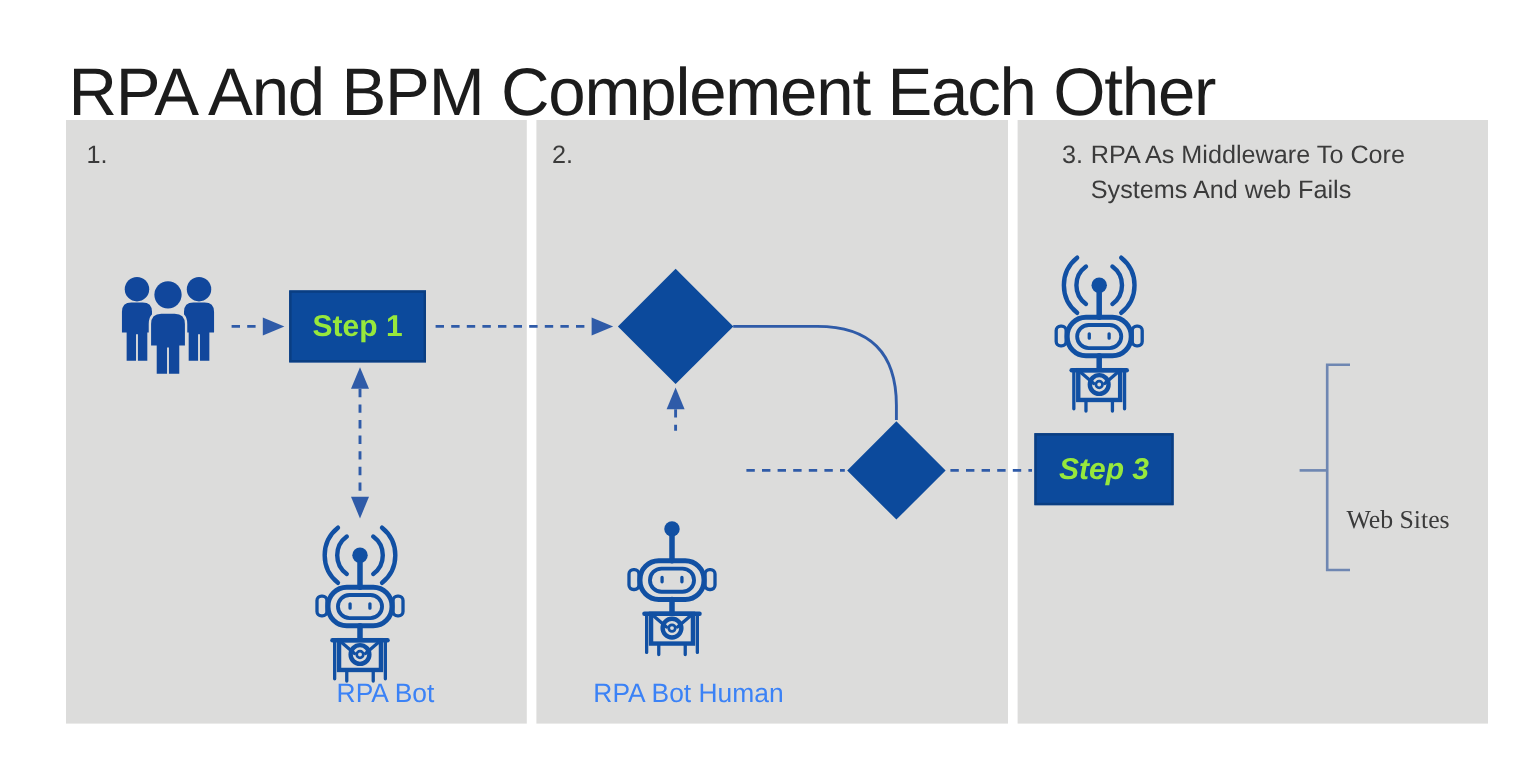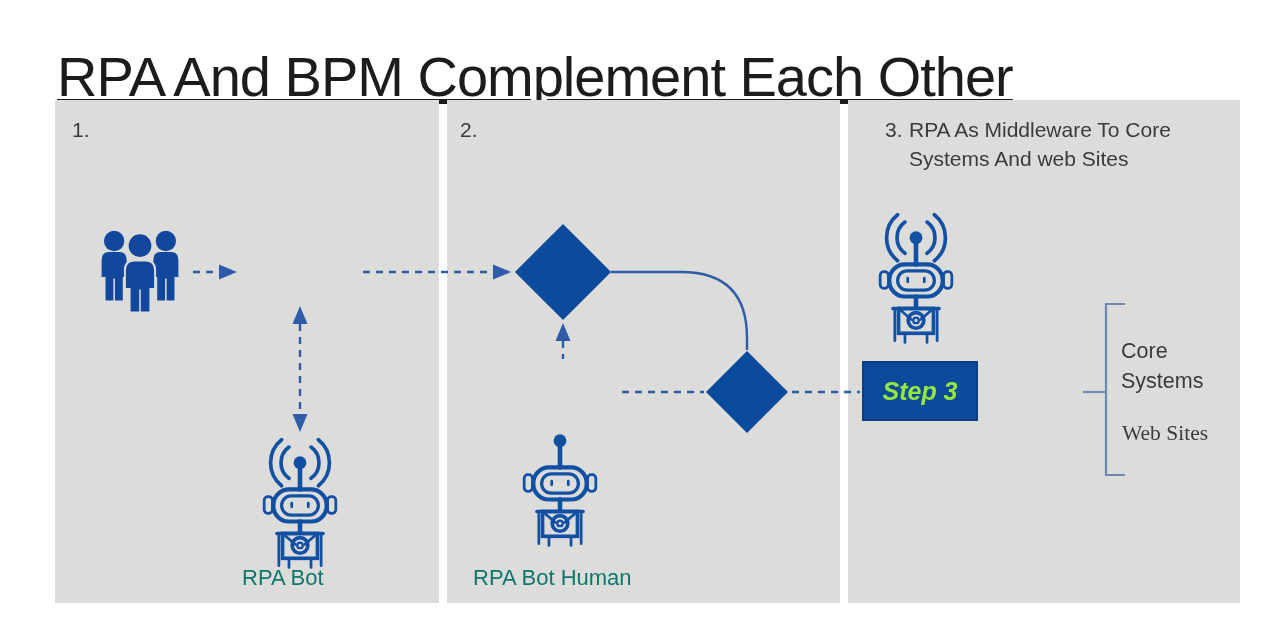--- a/index.html
+++ b/index.html
@@ -2,21 +2,21 @@
 <html><head>
 <meta charset="utf-8">
 <style>
   html,body{margin:0;padding:0;}
   body{
     width:1267px;height:639px;position:relative;overflow:hidden;
     background:#ffffff;font-family:"Liberation Sans",sans-serif;
   }
   .title{
     position:absolute;left:57px;top:6px;font-size:56px;font-weight:400;
-    letter-spacing:-1px;color:#1c1c1c;white-space:nowrap;text-decoration:underline;
+    letter-spacing:-1px;color:#1c1c1c;white-space:nowrap;
   }
   #diagram{position:absolute;left:55px;top:100px;width:1185px;height:503px;}
   .panel{position:absolute;top:0;height:503px;background:#dcdcdb;}
   #panel1{left:0;width:384px;}
   #panel2{left:392px;width:393px;}
   #panel3{left:793px;width:392px;}
   .heading-num{
     position:absolute;font-size:21px;line-height:29px;color:#3b3b3b;
   }
   .heading-text{
@@ -36,21 +36,21 @@
   .diamond{position:absolute;background:#0c4a9c;transform:rotate(45deg);z-index:2;}
   #diamond1{left:474px;top:138px;width:68px;height:68px;}
   #diamond2{left:663px;top:263px;width:58px;height:58px;}
   .icon-box{position:absolute;z-index:2;color:#1150a3;}
   .icon-box svg{width:100%;height:100%;display:block;}
   #people-icon{left:38px;top:126px;width:94px;height:88px;}
   #robot1{left:199px;top:337px;width:92px;height:136px;}
   #robot2{left:459px;top:315px;width:92px;height:136px;}
   #robot3{left:815px;top:112px;width:92px;height:136px;}
   .caption{
-    position:absolute;font-size:22px;color:#0f766e;text-align:left;z-index:2;
+    position:absolute;font-size:22px;color:#3b82f6;text-align:right;z-index:2;
     white-space:pre-line;
   }
   #cap-rpa-bot{left:187px;top:465px;width:120px;}
   #cap-rpa-bot-fails{left:418px;top:465px;width:180px;}
   .side-label{
     position:absolute;font-size:21.5px;line-height:30px;color:#3b3b3b;
     white-space:pre-line;z-index:2;
   }
   #lbl-gathers{left:937px;top:250px;}
   #lbl-core{left:1066px;top:236px;}
@@ -90,35 +90,38 @@
       <path d="M1028,292 H1051"></path>
     </g>
   </svg>
 
   <span class="heading-num" style="left:17px;top:15px">1.</span>
 
   <span class="heading-num" style="left:405px;top:15px">2.</span>
 
   <span class="heading-num" style="left:830px;top:15px">3.</span>
   <div class="heading-text" style="left:854px;top:15px">RPA As Middleware To Core
-Systems And web Sites</div>
+Systems And web Fails</div>
 
   <div class="icon-box" id="people-icon">
     <svg viewBox="0 0 120 110" xmlns="http://www.w3.org/2000/svg" fill="#11479c">
       <circle cx="27" cy="18" r="13"></circle>
       <path d="M11,42 q0,-10 10,-10 h12 q10,0 10,10 v22 h-5 v30 h-10 v-28 h-2 v28 h-10 v-30 h-5 z"></path>
       <circle cx="93" cy="18" r="13"></circle>
       <path d="M77,42 q0,-10 10,-10 h12 q10,0 10,10 v22 h-5 v30 h-10 v-28 h-2 v28 h-10 v-30 h-5 z"></path>
       <g class="outline" stroke="#dcdcdb" stroke-width="5">
         <circle cx="60" cy="24" r="14.5"></circle>
         <path d="M42,55 q0,-11 11,-11 h14 q11,0 11,11 v23 h-6 v30 h-11 v-28 h-2 v28 h-11 v-30 h-6 z"></path>
       </g>
     </svg>
   </div>
 
+  <div class="step" id="step1">
+    <span>Step 1</span>
+  </div>
   <div class="step" id="step3">
     <span>Step 3</span>
   </div>
 
   <div class="diamond" id="diamond1"></div>
   <div class="diamond" id="diamond2"></div>
 
   <div class="icon-box" id="robot1">
   <svg viewBox="0 0 100 148" xmlns="http://www.w3.org/2000/svg">
     <g stroke="currentColor" fill="none" stroke-linecap="round">
@@ -192,17 +195,15 @@
       <circle cx="50" cy="118" r="3" stroke-width="2.5"></circle>
       <path d="M27,107 V140 M73,107 V140" stroke-width="3"></path>
       <path d="M38,132 v10 M62,132 v10" stroke-width="3"></path>
     </g>
   </svg>
 </div>
 
   <div class="caption" id="cap-rpa-bot">RPA Bot</div>
   <div class="caption" id="cap-rpa-bot-fails">RPA Bot Human</div>
 
-  <div class="side-label" id="lbl-core">Core
-Systems</div>
   <div class="side-label" id="lbl-web">Web Sites</div>
 
 </div>
 
 </body></html>

